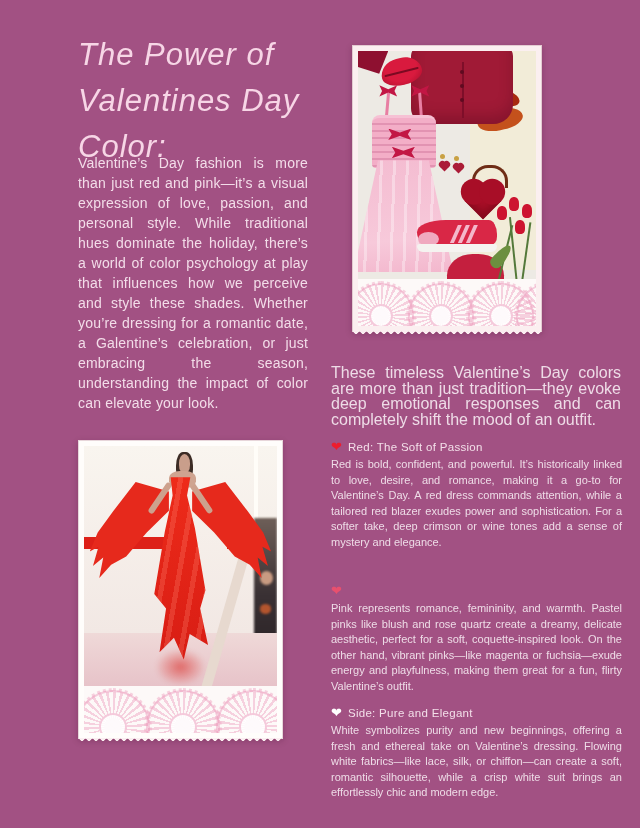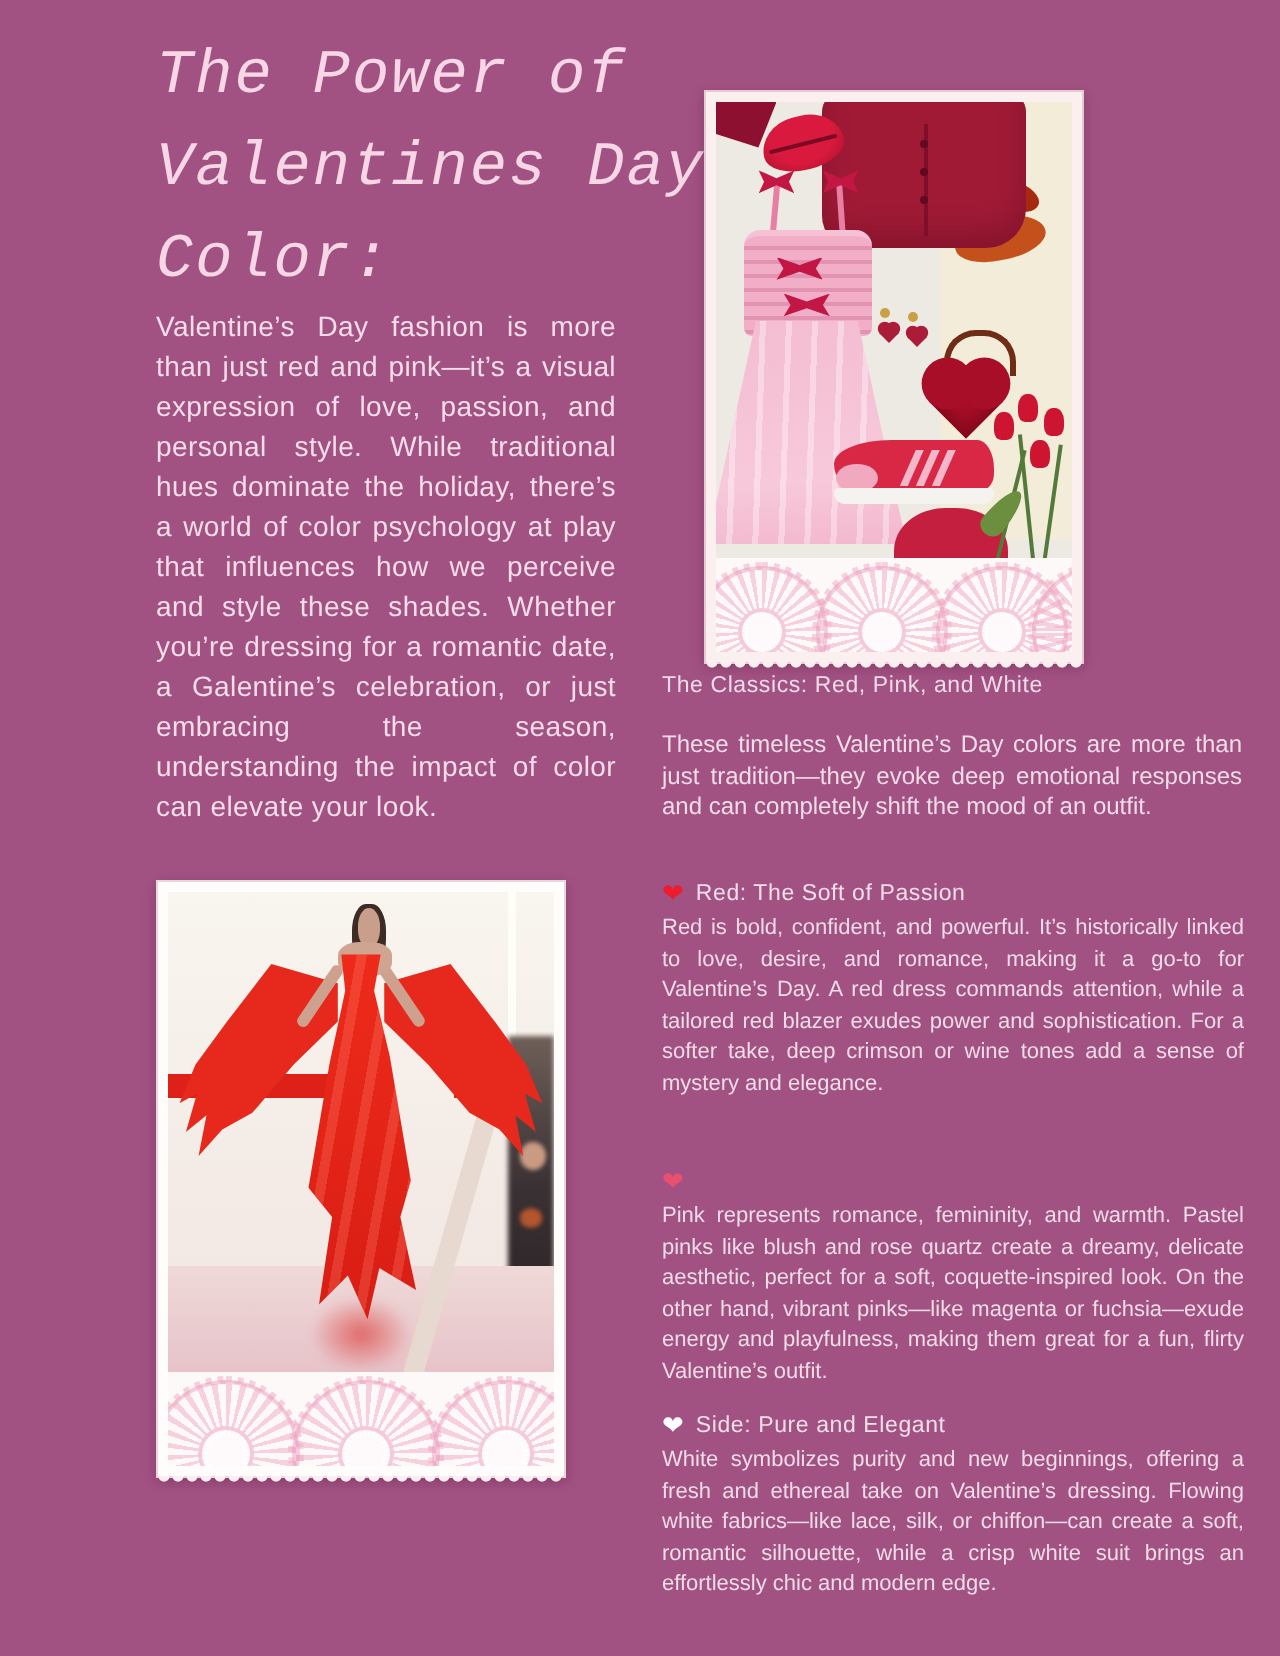--- a/index.html
+++ b/index.html
@@ -1,28 +1,28 @@
 <!DOCTYPE html>
 <html><head>
 <meta charset="utf-8">
 <style>
   html,body{margin:0;padding:0;}
   body{width:640px;height:828px;overflow:hidden;font-family:"Liberation Sans",sans-serif;}
   .page{position:relative;width:640px;height:828px;background:#a25183;}
 
   
-  .title{position:absolute;left:78px;top:16px;width:300px;margin:0;
-         font-family:Liberation Mono, monospace;font-style:italic;font-weight:400;
+  .title{position:absolute;left:78px;top:32px;width:300px;margin:0;
+         font-family:Liberation Sans, sans-serif;font-style:italic;font-weight:400;
          font-size:31px;line-height:46px;color:#f7d6e6;letter-spacing:1px;}
   .intro{position:absolute;left:78px;top:153px;width:230px;margin:0;
          font-size:14px;line-height:20px;color:#f3dde9;text-align:justify;letter-spacing:.2px;}
   .caption{position:absolute;left:331px;top:337px;width:290px;
          font-size:11.5px;color:#f0dce8;letter-spacing:.3px;}
   .lede{position:absolute;left:331px;top:365px;width:290px;margin:0;
-         font-size:12px;line-height:15.5px;color:#eedce7;text-align:justify;}
+         font-size:16px;line-height:15.5px;color:#eedce7;text-align:justify;}
   .section{position:absolute;left:331px;width:291px;}
   .sec-red{top:440px;} .sec-pink{top:584px;} .sec-white{top:706px;}
   .sec-head{display:flex;align-items:center;gap:6px;margin-bottom:4px;}
   .sec-heart{font-size:13px;line-height:13px;}
   .sec-title{font-size:11.5px;color:#f3dfe9;letter-spacing:.3px;}
   .sec-title.bold{font-weight:bold;font-size:12px;color:#f7e4ee;}
   .sec-body{margin:2px 0 0 0;font-size:11px;line-height:15.5px;color:#eedce7;text-align:justify;}
 
   
   .polaroid{position:absolute;background:#fdf6f4;border:1px solid rgba(120,40,70,.18);
@@ -189,21 +189,20 @@
     </div>
     <div class="lace">
       <div class="doily" style="left:-10px"></div>
       <div class="doily" style="left:50px"></div>
       <div class="doily" style="left:110px"></div>
       <div class="doily" style="left:158px"></div>
     </div>
     <div class="scallop"></div>
   </figure>
 
-  <div class="caption">The Classics: Red, Pink, and White</div>
   <p class="lede">These timeless Valentine’s Day colors are more than just tradition—they evoke deep emotional responses and can completely shift the mood of an outfit.</p>
 
   <div class="section sec-red">
     <div class="sec-head">
       <span class="sec-heart" style="color: rgb(237, 28, 46);">❤</span>
       <span class="sec-title">Red: The Soft of Passion</span>
     </div>
     <p class="sec-body">Red is bold, confident, and powerful. It’s historically linked to love, desire, and romance, making it a go-to for Valentine’s Day. A red dress commands attention, while a tailored red blazer exudes power and sophistication. For a softer take, deep crimson or wine tones add a sense of mystery and elegance.</p>
   </div>
 

